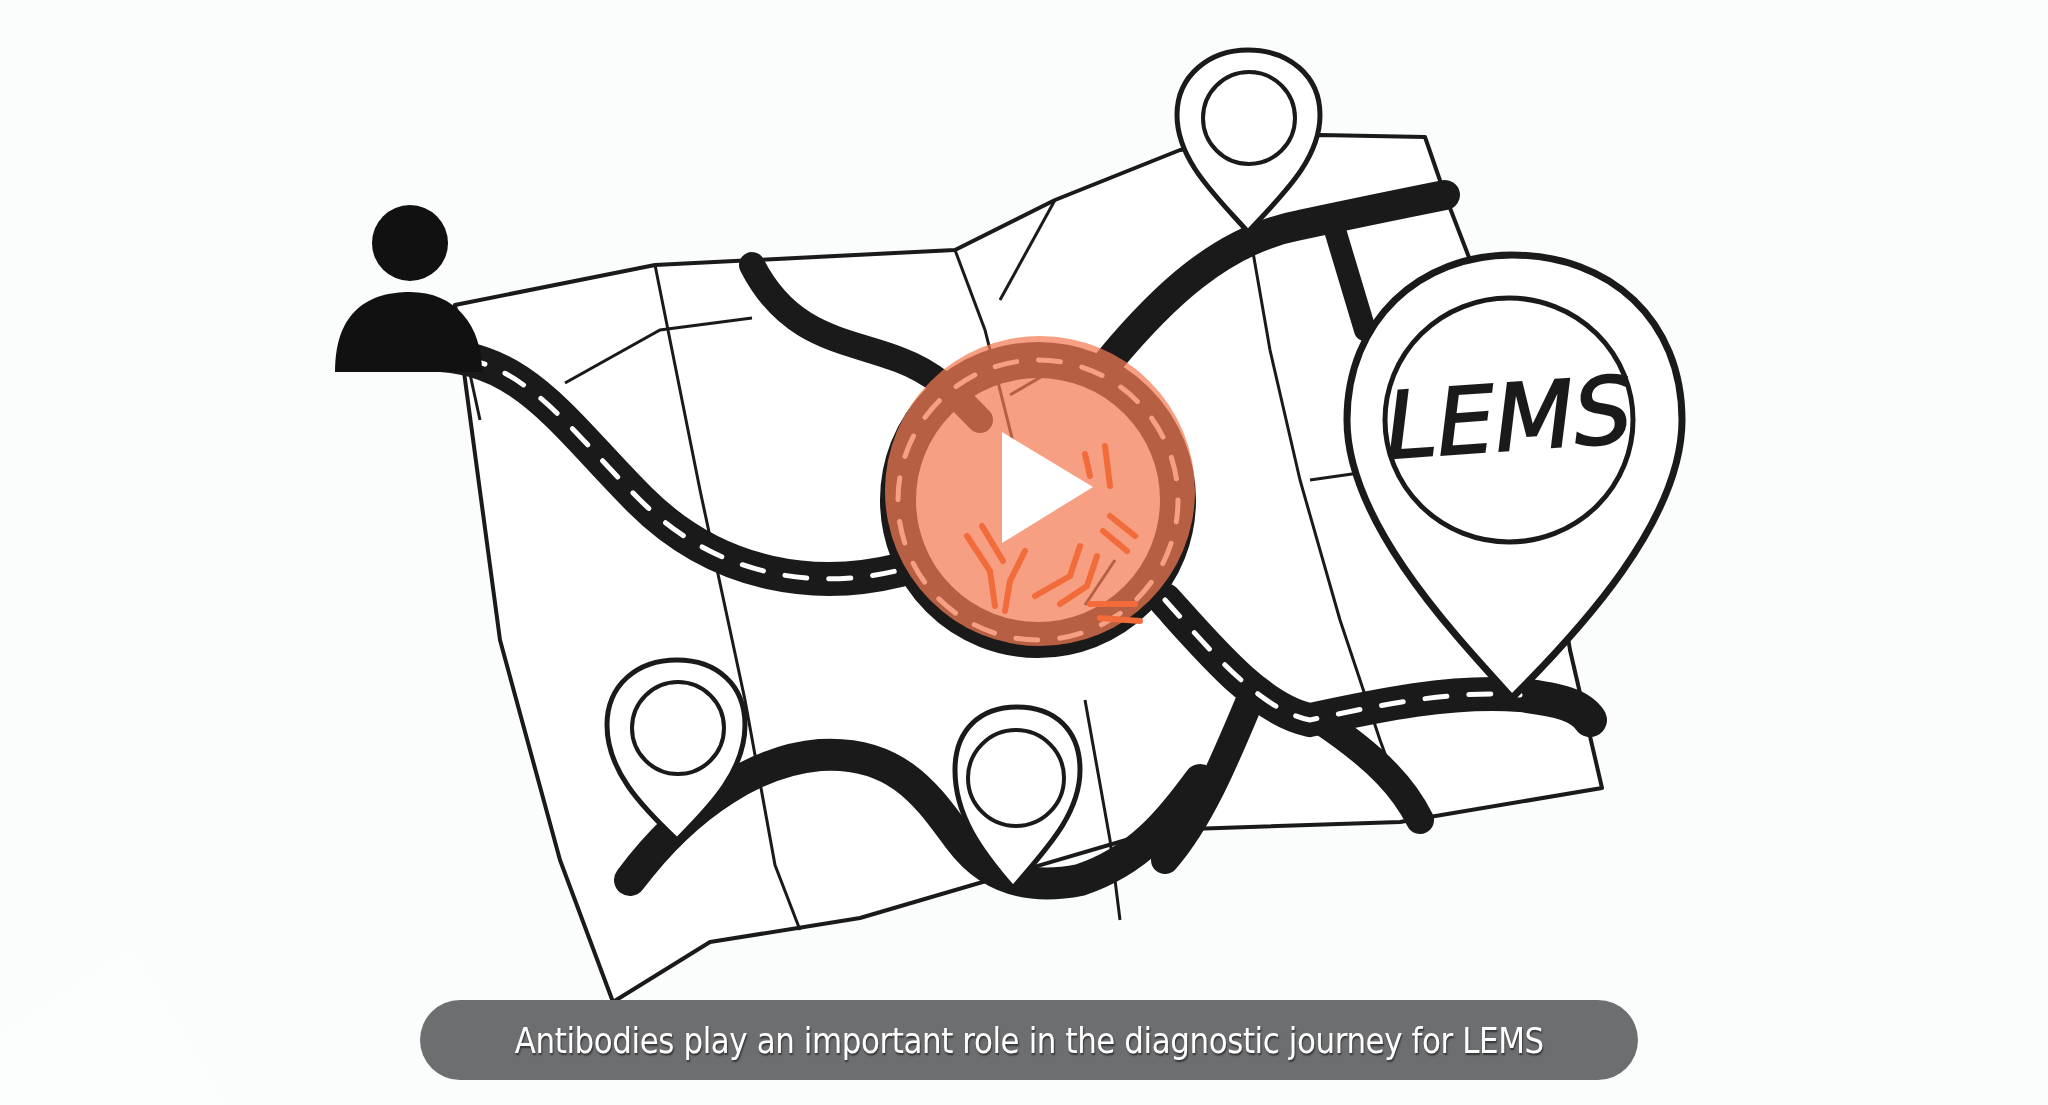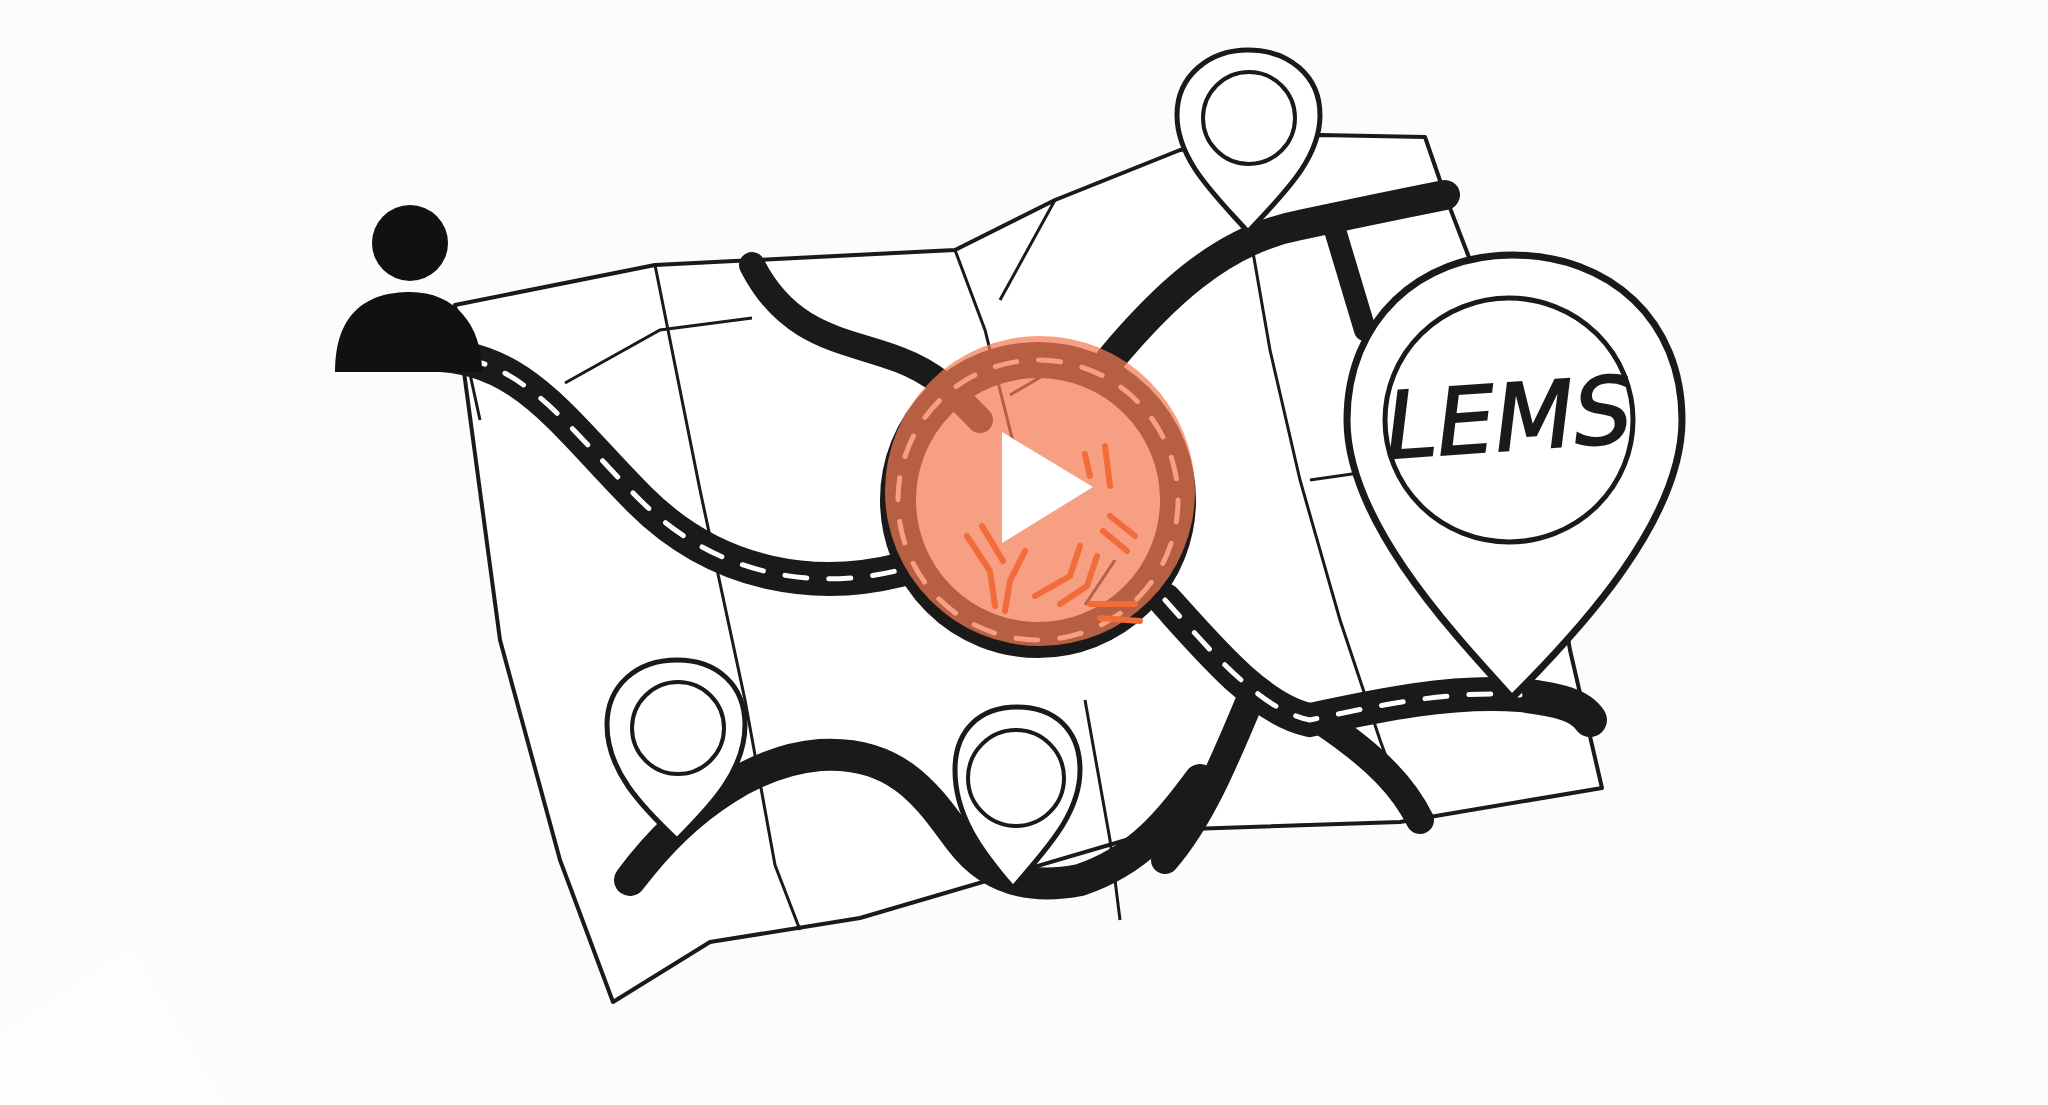--- a/index.html
+++ b/index.html
@@ -124,13 +124,16 @@
         <path d="M215,282 L255,285"></path>
         <path d="M200,118 L205,140"></path>
         <path d="M220,110 L225,150"></path>
         <path d="M225,180 L250,200"></path>
         <path d="M218,195 L242,215"></path>
       </g>
       <polygon points="117,96 117,207 208,151" fill="#ffffff"></polygon>
     </svg>
   </div>
 
+  <div class="caption">
+    <span class="caption-text">Antibodies play an important role in the diagnostic journey for LEMS</span>
+  </div>
 </div>
 
 </body></html>

